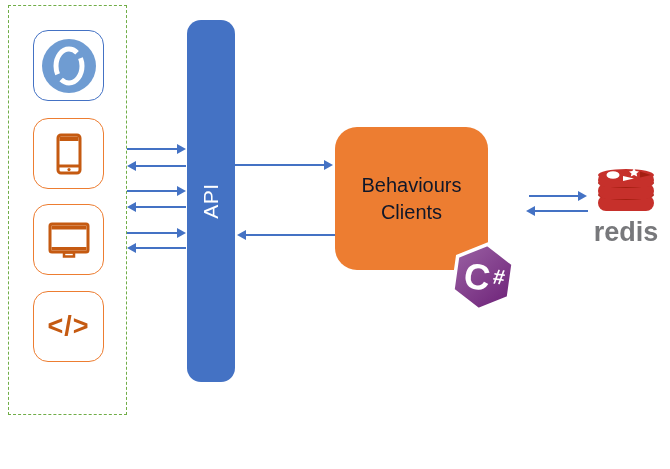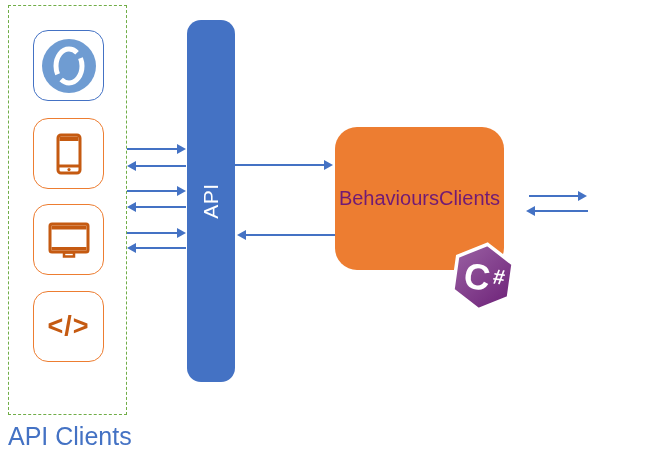--- a/index.html
+++ b/index.html
@@ -44,23 +44,23 @@
   .arr.r::after{
     content:"";position:absolute;right:-8px;top:-4.5px;width:0;height:0;
     border-left:9px solid #4472C4;border-top:5.5px solid transparent;border-bottom:5.5px solid transparent;
   }
   .arr.l::before{
     content:"";position:absolute;left:-8px;top:-4.5px;width:0;height:0;
     border-right:9px solid #4472C4;border-top:5.5px solid transparent;border-bottom:5.5px solid transparent;
   }
   
   .server-box{
-    position:absolute;left:335px;top:127px;width:169px;height:143px;
-    background:#ED7D31;border-radius:22px;color:#701a75;
-    display:flex;align-items:center;justify-content:center;
+    position:absolute;left:335px;top:127px;width:153px;height:143px;
+    background:#ED7D31;border-radius:22px;color:#0f172a;
+    display:flex;flex-direction:column;align-items:center;justify-content:center;
     font-size:20px;line-height:27px;
   }
   .csharp-badge{position:absolute;left:447px;top:240px;}
   
   .redis-wrap{position:absolute;left:583px;top:167px;width:86px;text-align:center;}
   .redis-text{
     margin-top:-2px;font-size:27px;font-weight:600;color:#77787B;letter-spacing:0px;
   }
 </style>
 </head>
@@ -95,21 +95,20 @@
         <rect x="19" y="36.5" width="10" height="4" fill="none" stroke="#C55A11" stroke-width="2.5"></rect>
       </svg>
     </div>
 
     <div class="tile orange" style="top:285px">
       <span class="code-glyph">&lt;/&gt;</span>
     </div>
 
   </div>
 
-  <div class="clients-label">API Clients</div>
 
   <div class="api-bar">
     <span class="api-bar-text">API</span>
   </div>
 
   <div class="arr r" style="left:127px;top:148px;width:51px"></div>
   <div class="arr l" style="left:135px;top:165px;width:51px"></div>
   <div class="arr r" style="left:127px;top:190px;width:51px"></div>
   <div class="arr l" style="left:135px;top:206px;width:51px"></div>
   <div class="arr r" style="left:127px;top:232px;width:51px"></div>
@@ -133,14 +132,33 @@
     <g transform="rotate(8 36 37)">
       <polygon points="36,4 64,20 64,54 36,70 8,54 8,20" fill="url(#csg)" stroke="#ffffff" stroke-width="3.5"></polygon>
       <text x="30" y="50" font-family="Liberation Sans, sans-serif" font-size="36" font-weight="bold" fill="#ffffff" text-anchor="middle">C</text>
       <text x="52" y="42" font-family="Liberation Sans, sans-serif" font-size="21" font-weight="bold" fill="#ffffff" text-anchor="middle">#</text>
     </g>
   </svg>
 
   <div class="arr r" style="left:529px;top:195px;width:50px"></div>
   <div class="arr l" style="left:534px;top:210px;width:54px"></div>
 
+  <div class="redis-wrap">
+    <svg width="64" height="48" viewBox="0 0 64 48">
+
+      <rect x="4" y="28" width="56" height="16" rx="8" fill="#C6302B"></rect>
+      <ellipse cx="32" cy="28" rx="28" ry="5" fill="#A41E11"></ellipse>
+
+      <rect x="4" y="16" width="56" height="16" rx="8" fill="#C6302B"></rect>
+      <ellipse cx="32" cy="16" rx="28" ry="5" fill="#A41E11"></ellipse>
+
+      <rect x="4" y="6" width="56" height="14" rx="7" fill="#C6302B"></rect>
+      <ellipse cx="32" cy="8" rx="28" ry="6" fill="#C6302B"></ellipse>
+
+      <ellipse cx="19" cy="8" rx="6.5" ry="3.8" fill="#ffffff"></ellipse>
+      <polygon points="40,1 41.6,4 45,4.4 42.5,6.4 43.2,9.6 40,7.9 36.8,9.6 37.5,6.4 35,4.4 38.4,4" fill="#ffffff"></polygon>
+      <polygon points="29,9 40,11.5 29,14" fill="#ffffff"></polygon>
+      <polygon points="46,4.5 57,8 46,10.5" fill="#A41E11"></polygon>
+    </svg>
+    <div class="redis-text">redis</div>
+  </div>
 
 </div>
 
 </body></html>

